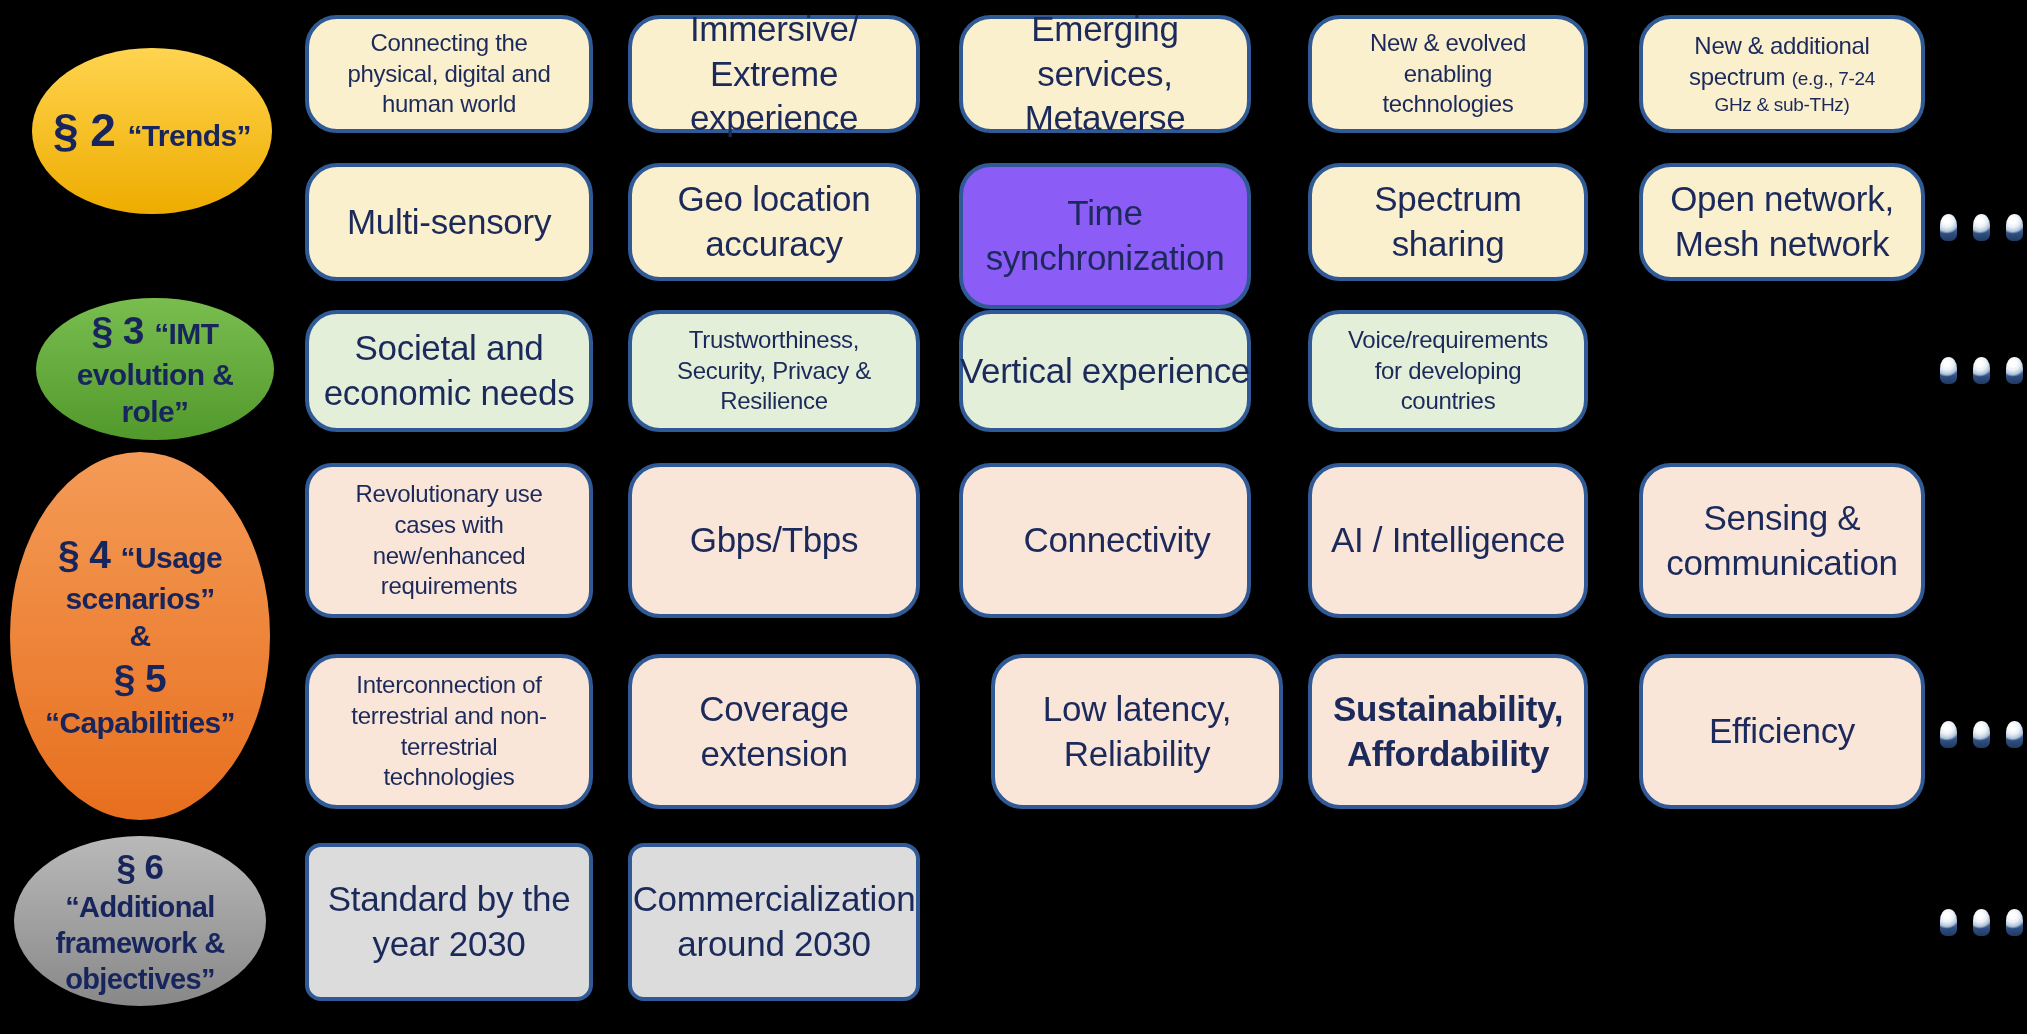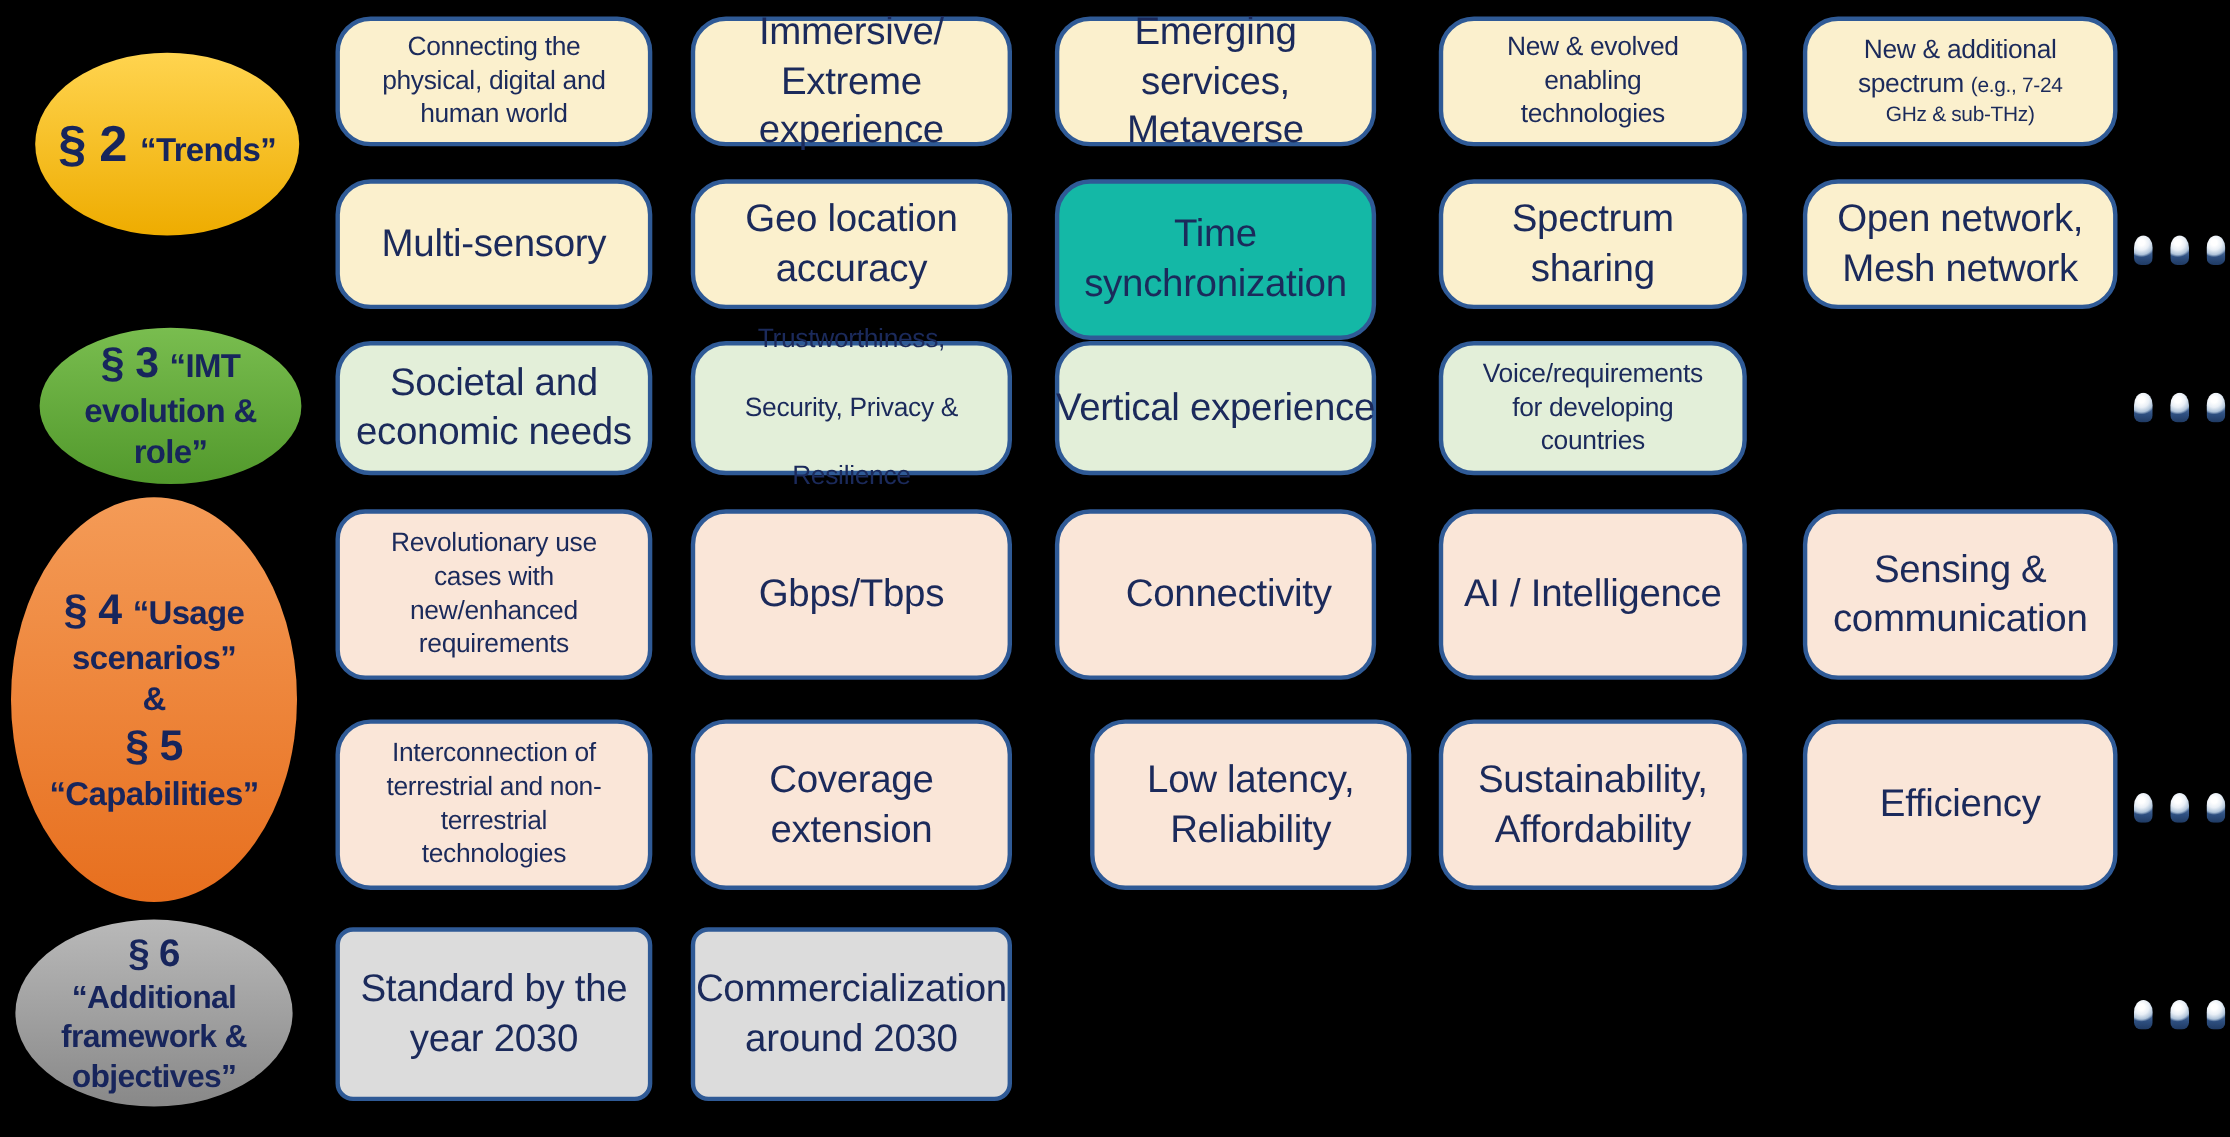--- a/index.html
+++ b/index.html
@@ -95,37 +95,37 @@
         <div class="tline"><span class="fs-md">spectrum </span><span class="fs-sm">(e.g., 7-24</span></div>
         <div class="tline"><span class="fs-sm">GHz &amp; sub-THz)</span></div>
       </div>
       <div class="box" style="left: 305px; width: 288px; top: 163px; height: 118px; background: rgb(251, 240, 205);">
         <div class="tline"><span class="fs-lg">Multi-sensory</span></div>
       </div>
       <div class="box" style="left: 628px; width: 292px; top: 163px; height: 118px; background: rgb(251, 240, 205);">
         <div class="tline"><span class="fs-lg">Geo location</span></div>
         <div class="tline"><span class="fs-lg">accuracy</span></div>
       </div>
-      <div class="box" style="left: 959px; width: 292px; top: 163px; height: 146px; background: #14b8a6;">
+      <div class="box" style="left: 959px; width: 292px; top: 163px; height: 146px; background: #8b5cf6;">
         <div class="tline"><span class="fs-lg">Time</span></div>
         <div class="tline"><span class="fs-lg">synchronization</span></div>
       </div>
       <div class="box" style="left: 1308px; width: 280px; top: 163px; height: 118px; background: rgb(251, 240, 205);">
         <div class="tline"><span class="fs-lg">Spectrum</span></div>
         <div class="tline"><span class="fs-lg">sharing</span></div>
       </div>
       <div class="box" style="left: 1639px; width: 286px; top: 163px; height: 118px; background: rgb(251, 240, 205);">
         <div class="tline"><span class="fs-lg">Open network,</span></div>
         <div class="tline"><span class="fs-lg">Mesh network</span></div>
       </div>
       <div class="box" style="left: 305px; width: 288px; top: 310px; height: 122px; background: rgb(227, 239, 217);">
         <div class="tline"><span class="fs-lg">Societal and</span></div>
         <div class="tline"><span class="fs-lg">economic needs</span></div>
       </div>
-      <div class="box" style="left: 628px; width: 292px; top: 310px; height: 122px; background: rgb(227, 239, 217); gap: 32px;">
+      <div class="box" style="left: 628px; width: 292px; top: 310px; height: 122px; background: rgb(227, 239, 217);">
         <div class="tline"><span class="fs-md">Trustworthiness,</span></div>
         <div class="tline"><span class="fs-md">Security, Privacy &amp;</span></div>
         <div class="tline"><span class="fs-md">Resilience</span></div>
       </div>
       <div class="box" style="left: 959px; width: 292px; top: 310px; height: 122px; background: rgb(227, 239, 217);">
         <div class="tline"><span class="fs-lg">Vertical experience</span></div>
       </div>
       <div class="box" style="left: 1308px; width: 280px; top: 310px; height: 122px; background: rgb(227, 239, 217);">
         <div class="tline"><span class="fs-md">Voice/requirements</span></div>
         <div class="tline"><span class="fs-md">for developing</span></div>
@@ -157,21 +157,21 @@
         <div class="tline"><span class="fs-md">technologies</span></div>
       </div>
       <div class="box" style="left: 628px; width: 292px; top: 654px; height: 155px; background: rgb(250, 230, 216);">
         <div class="tline"><span class="fs-lg">Coverage</span></div>
         <div class="tline"><span class="fs-lg">extension</span></div>
       </div>
       <div class="box" style="left: 959px; width: 292px; top: 654px; height: 155px; background: rgb(250, 230, 216); margin-left: 32px;">
         <div class="tline"><span class="fs-lg">Low latency,</span></div>
         <div class="tline"><span class="fs-lg">Reliability</span></div>
       </div>
-      <div class="box" style="left: 1308px; width: 280px; top: 654px; height: 155px; background: rgb(250, 230, 216);">
+      <div class="box" style="left: 1308px; width: 280px; top: 654px; height: 155px; background: rgb(250, 230, 216); font-weight: bold;">
         <div class="tline"><span class="fs-lg">Sustainability,</span></div>
         <div class="tline"><span class="fs-lg">Affordability</span></div>
       </div>
       <div class="box" style="left: 1639px; width: 286px; top: 654px; height: 155px; background: rgb(250, 230, 216);">
         <div class="tline"><span class="fs-lg">Efficiency</span></div>
       </div>
       <div class="box gray" style="left: 305px; width: 288px; top: 843px; height: 158px; background: rgb(220, 220, 220);">
         <div class="tline"><span class="fs-lg">Standard by the</span></div>
         <div class="tline"><span class="fs-lg">year 2030</span></div>
       </div>

